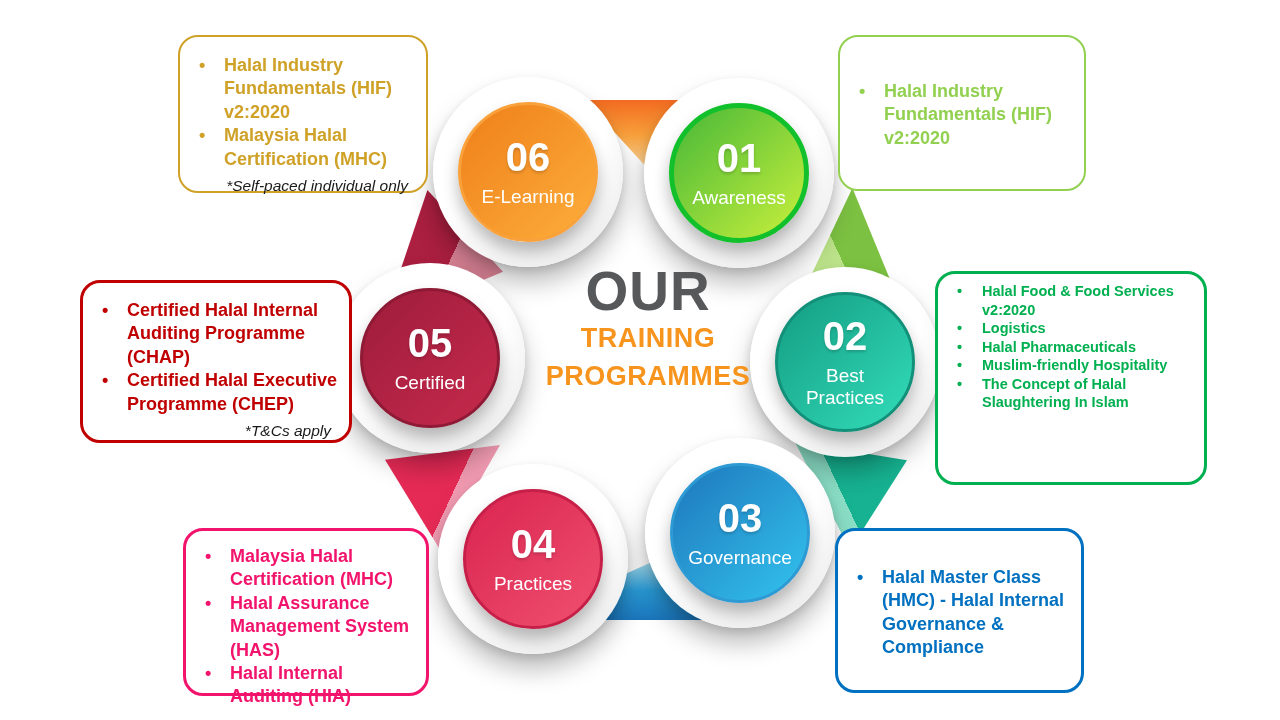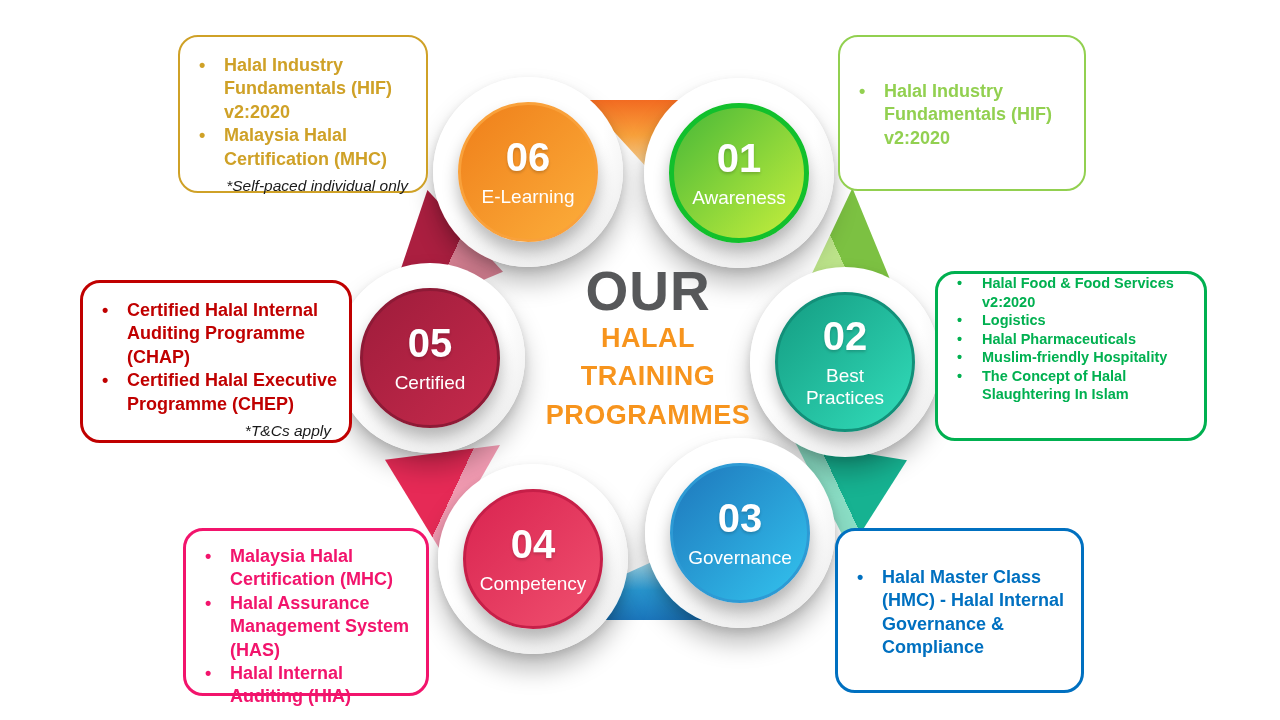--- a/index.html
+++ b/index.html
@@ -66,22 +66,22 @@
   .callout li { position: relative; padding-left: 36px; }
   .callout li::before { content: "\2022"; position: absolute; left: 11px; }
   .note { font-style: italic; font-weight: normal; color: #1a1a1a; text-align: right; font-size: 15.5px; margin-top: 6px; padding-right: 8px; }
 
   .box-elearning { left: 178px; top: 35px; width: 250px; height: 158px;
     border: 2.5px solid #CFA127; color: #CFA127; padding-top: 17px; }
   .box-awareness { left: 838px; top: 35px; width: 248px; height: 156px;
     border: 2.5px solid #92D050; color: #92D050; display: flex; align-items: center; }
   .box-certified { left: 80px; top: 280px; width: 272px; height: 163px;
     border: 3px solid #C00000; color: #C00000; padding-top: 16px; }
-  .box-best-practices { left: 935px; top: 271px; width: 272px; height: 170px;
-    border: 3px solid #00B050; color: #00B050; padding-top: 0; }
+  .box-best-practices { left: 935px; top: 271px; width: 272px; height: 214px;
+    border: 3px solid #00B050; color: #00B050; padding-top: 8px; }
   .box-best-practices ul { font-size: 14.5px; line-height: 1.28; }
   .box-competency { left: 183px; top: 528px; width: 246px; height: 168px;
     border: 3px solid #F2146C; color: #F2146C; padding-top: 14px; }
   .box-governance { left: 835px; top: 528px; width: 249px; height: 165px;
     border: 3px solid #0070C0; color: #0070C0; display: flex; align-items: center; }
   .box-awareness ul, .box-governance ul { width: 100%; }
 </style>
 </head>
 <body>
 
@@ -114,33 +114,32 @@
   </div>
   <div class="node pos-02">
     <div class="core c02">
       <div class="num">02</div>
       <div class="nlabel">Best Practices</div>
     </div>
   </div>
   <div class="node pos-04">
     <div class="core c04">
       <div class="num">04</div>
-      <div class="nlabel">Competency</div>
+      <div class="nlabel">Practices</div>
     </div>
   </div>
   <div class="node pos-03">
     <div class="core c03">
       <div class="num">03</div>
       <div class="nlabel">Governance</div>
     </div>
   </div>
 
   <div class="center-title">
     <div class="our">OUR</div>
-    <div class="sub">HALAL</div>
     <div class="sub">TRAINING</div>
     <div class="sub">PROGRAMMES</div>
   </div>
 
   <div class="callout box-elearning">
     <ul>
       <li>Halal Industry Fundamentals (HIF) v2:2020</li>
       <li>Malaysia Halal Certification (MHC)</li>
     </ul>
     <div class="note">*Self-paced individual only</div>

